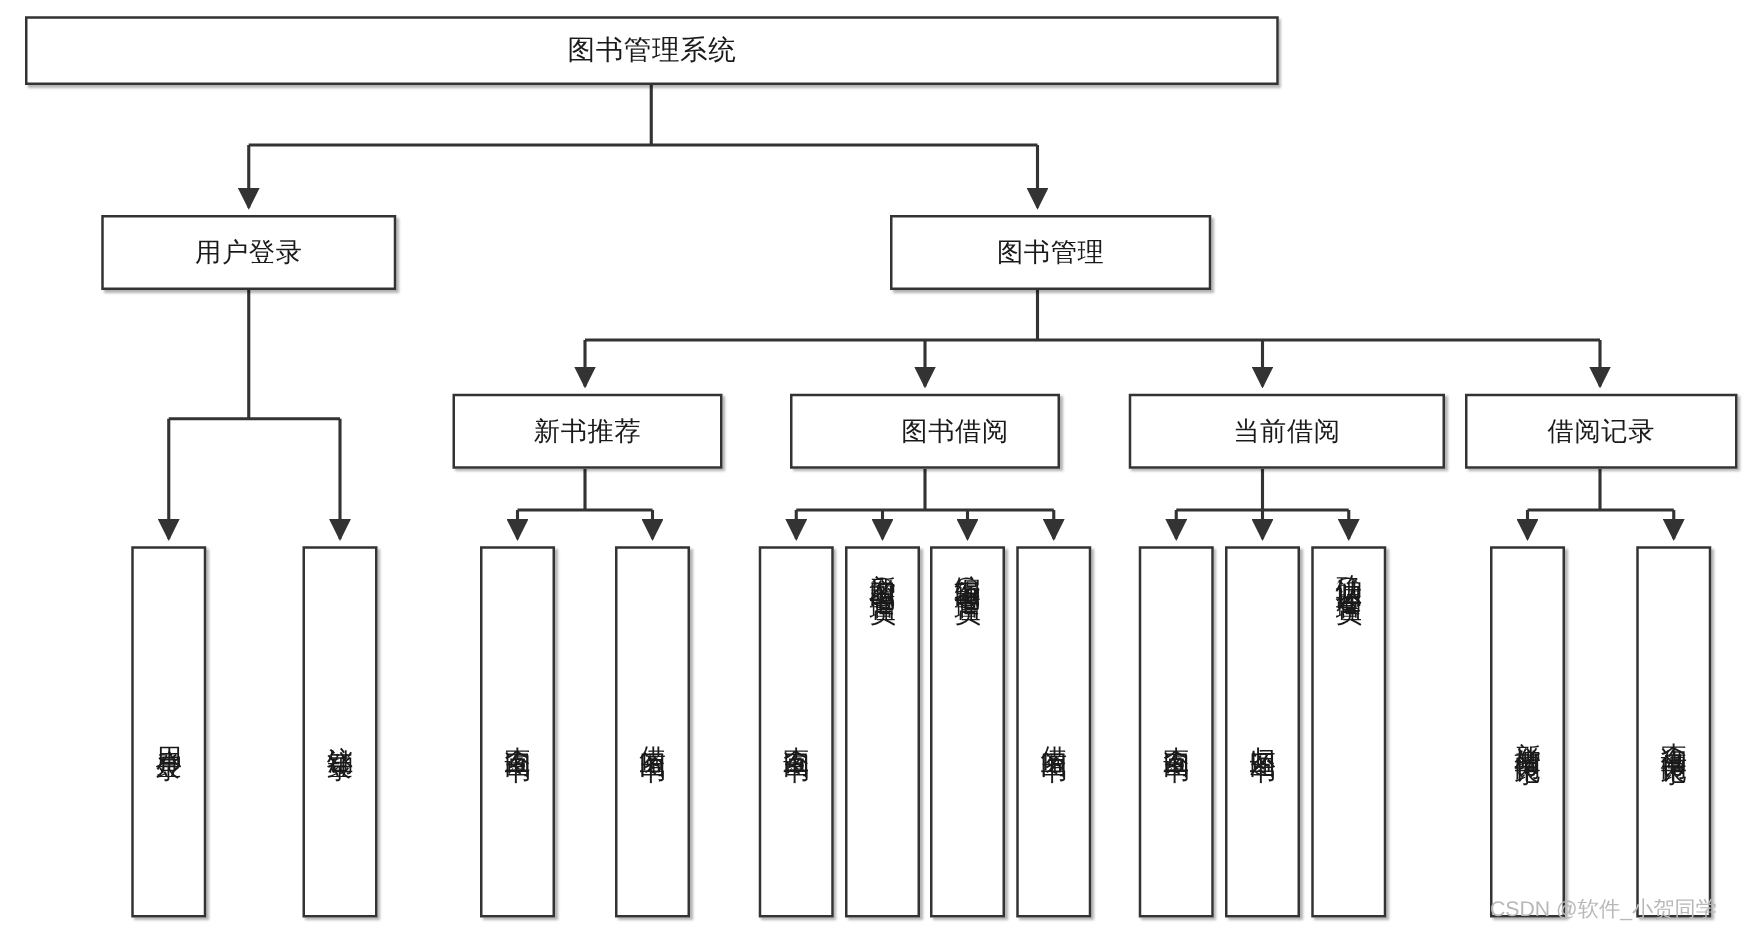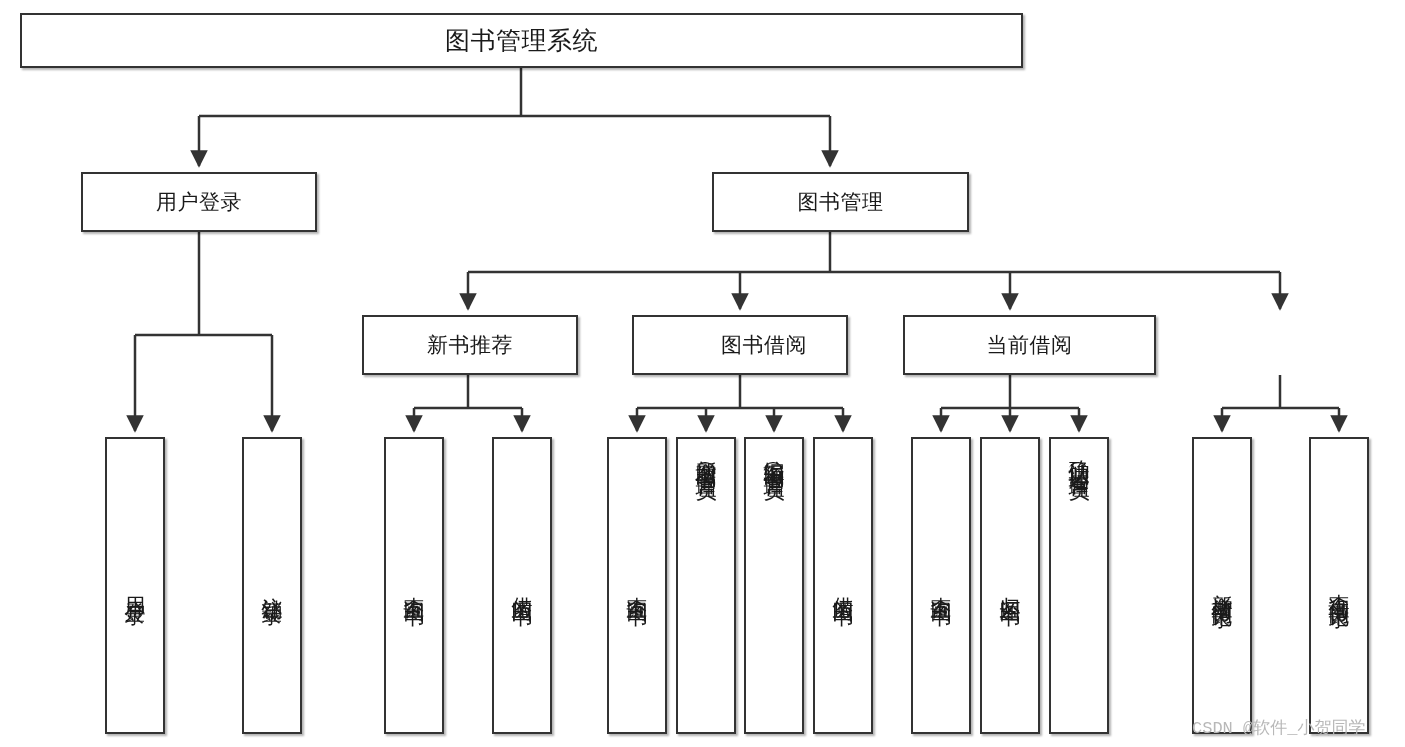--- a/index.html
+++ b/index.html
@@ -42,21 +42,21 @@
     display: block;
     line-height: 1.18;
     letter-spacing: 0.5px;
     white-space: nowrap;
   }
   .node.h .lbl {
     font-size: 21px;
     writing-mode: horizontal-tb;
   }
   .node.root .lbl {
-    font-size: 25px;
+    font-size: 22px;
   }
   .node.v {
     align-items: flex-start;
     justify-content: center;
     padding-top: 4px;
   }
   .node.v .lbl {
     writing-mode: vertical-rl;
     text-orientation: upright;
     font-size: 21px;
@@ -66,21 +66,21 @@
   .node.v.mid {
     align-items: center;
     padding-top: 0;
   }
   .watermark {
     position: absolute;
     color: #b8b8b8;
     font-size: 17px;
     white-space: nowrap;
     z-index: 6;
-    font-family: Liberation Mono, monospace;
+    font-family: Liberation Sans, sans-serif;
   }
 </style>
 </head>
 <body>
 
 <div id="canvas">
 
   <svg id="edges" viewBox="0 0 1405 747" width="1405" height="747">
     <defs>
       <marker id="arrow" viewBox="0 0 10 10" refX="9" refY="5" markerWidth="7" markerHeight="7" orient="auto-start-reverse">
@@ -144,20 +144,23 @@
 
   <div class="node h" style="left:362px; top:315px; width:216px; height:60px;">
     <span class="lbl">新书推荐</span>
   </div>
   <div class="node h" style="left:632px; top:315px; width:216px; height:60px;padding-left:48px;">
     <span class="lbl">图书借阅</span>
   </div>
   <div class="node h" style="left:903px; top:315px; width:253px; height:60px;">
     <span class="lbl">当前借阅</span>
   </div>
+  <div class="node h" style="left:1172px; top:315px; width:218px; height:60px;">
+    <span class="lbl">借阅记录</span>
+  </div>
 
   <div class="node v mid" style="left:105px; top:437px; width:60px; height:297px;">
     <span class="lbl">用户登录</span>
   </div>
   <div class="node v mid" style="left:242px; top:437px; width:60px; height:297px;">
     <span class="lbl">注销登录</span>
   </div>
 
   <div class="node v mid" style="left:384px; top:437px; width:60px; height:297px;">
     <span class="lbl">查询图书</span>

